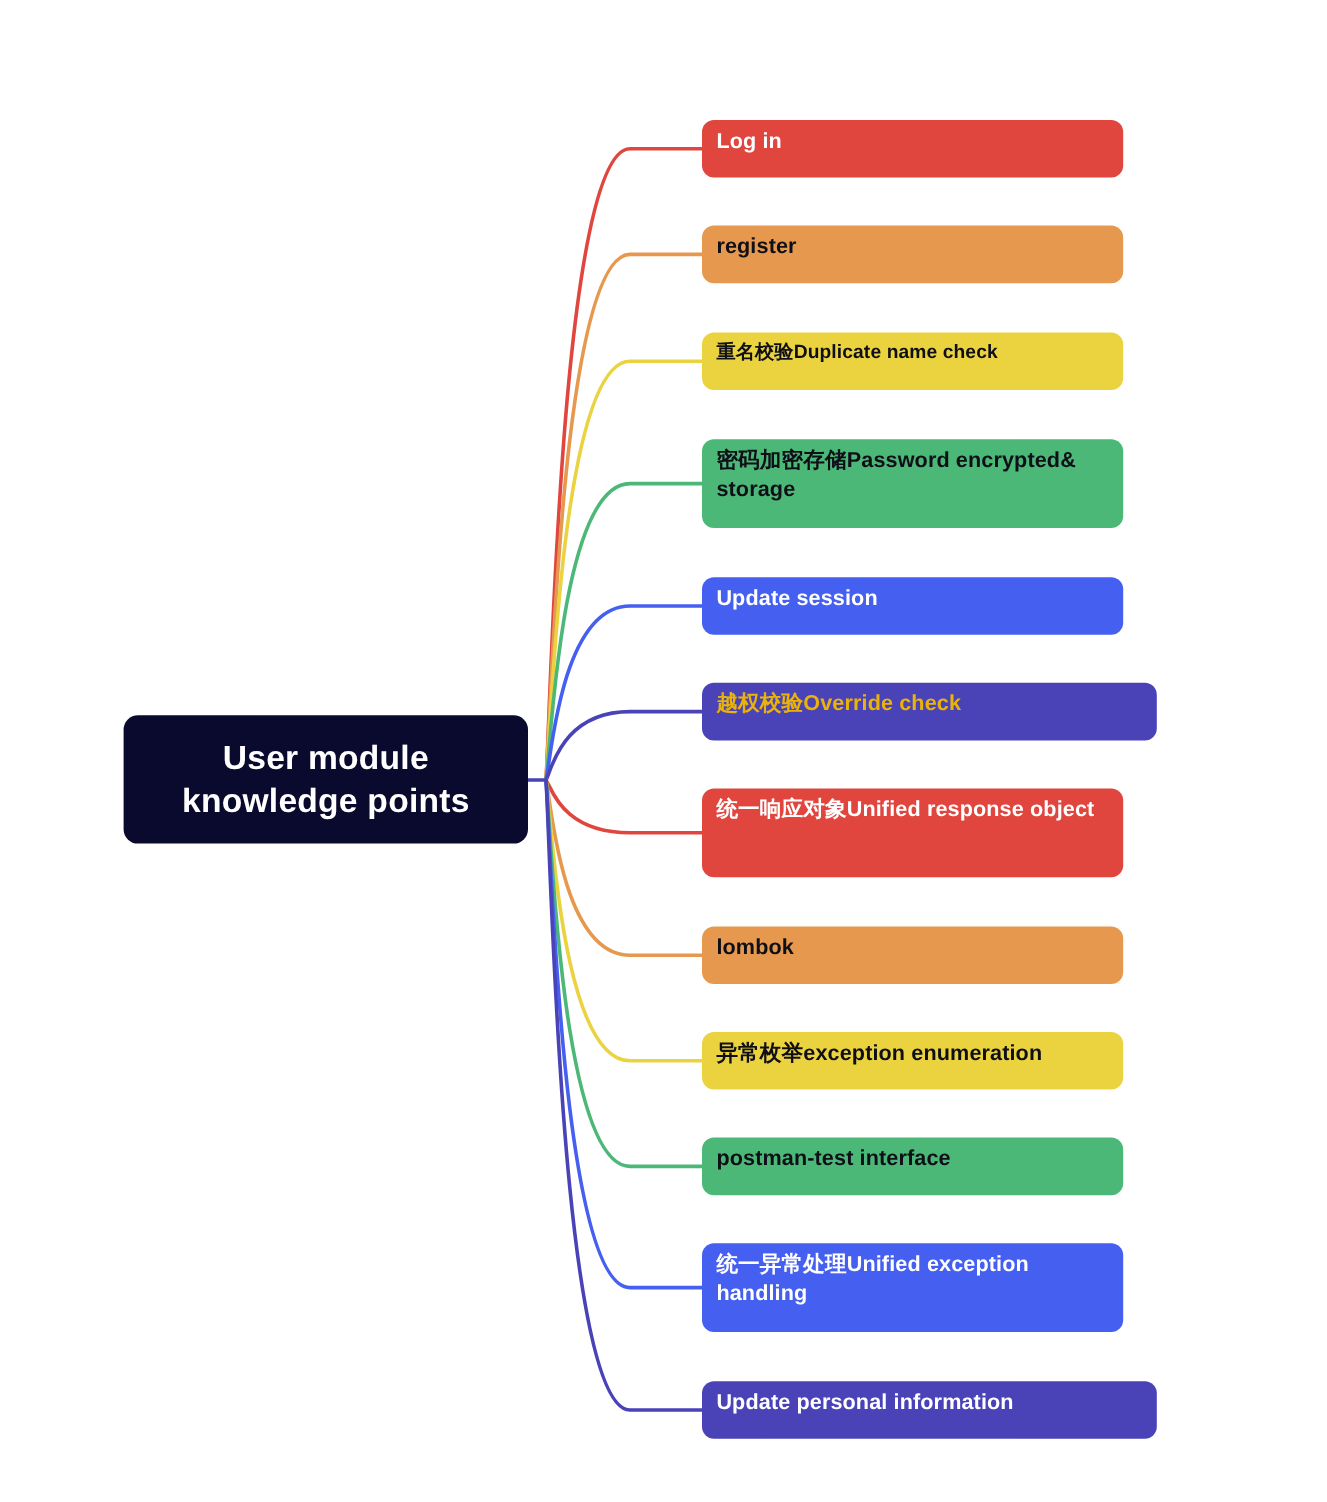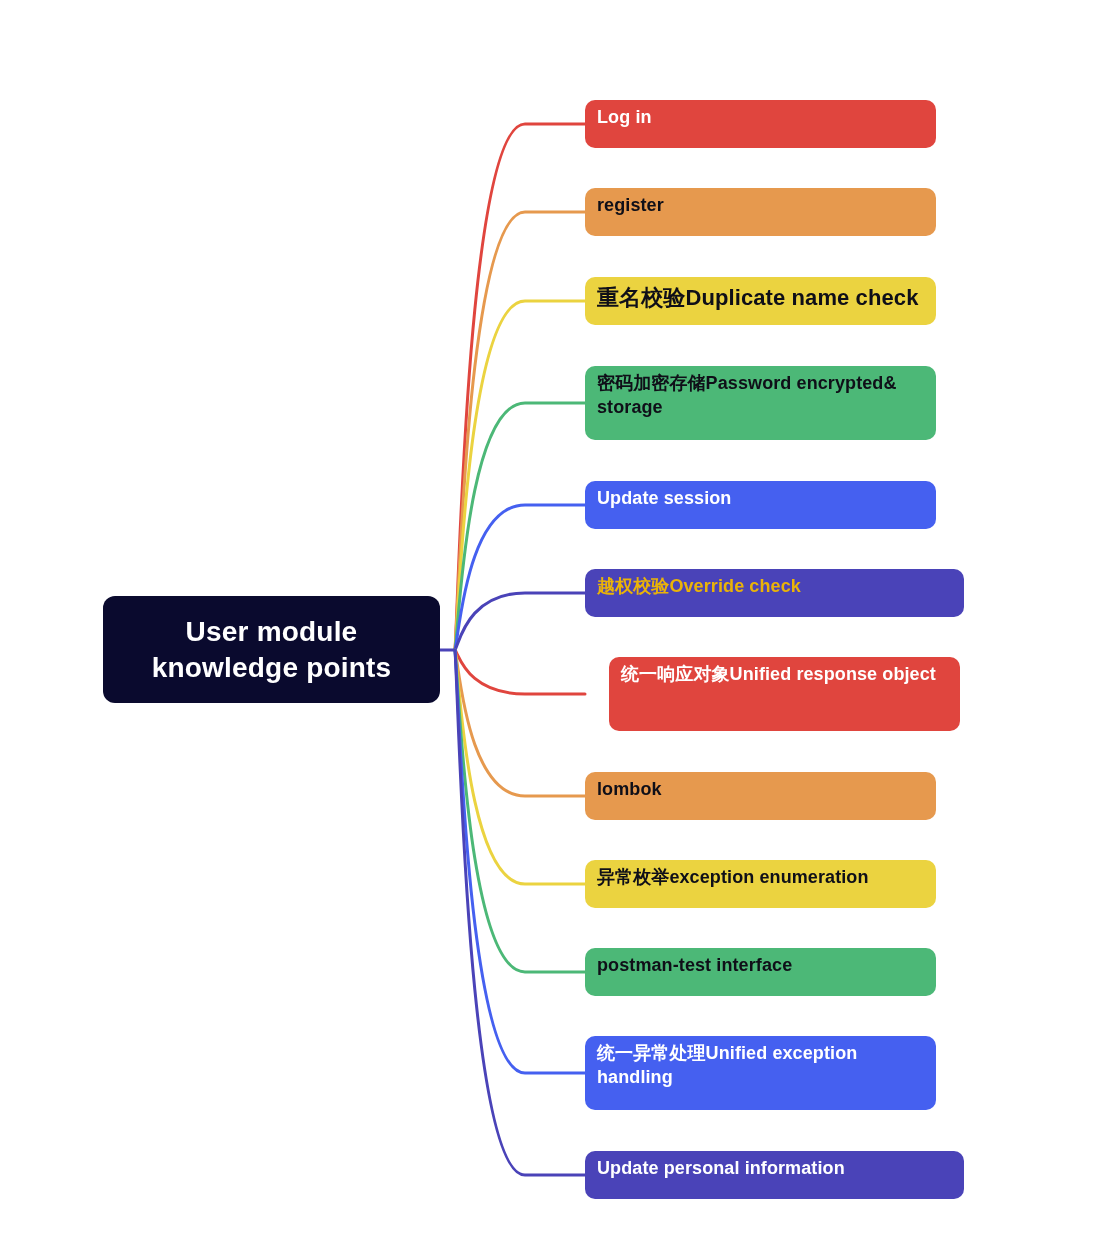--- a/index.html
+++ b/index.html
@@ -84,33 +84,33 @@
       <span>knowledge points</span>
     </span>
   </div>
 
 <div class="leaf-node" style="left: 585px; top: 100px; width: 351px; height: 48px; background: rgb(224, 69, 62); color: rgb(255, 255, 255); font-size: 18px;">
       <span class="leaf-label">Log in</span>
     </div>
     <div class="leaf-node" style="left: 585px; top: 188px; width: 351px; height: 48px; background: rgb(230, 153, 78); color: rgb(15, 15, 24); font-size: 18px;">
       <span class="leaf-label">register</span>
     </div>
-    <div class="leaf-node" style="left: 585px; top: 277px; width: 351px; height: 48px; background: rgb(235, 211, 64); color: rgb(15, 15, 24); font-size: 22px;">
+    <div class="leaf-node" style="left: 585px; top: 277px; width: 351px; height: 48px; background: rgb(235, 211, 64); color: rgb(15, 15, 24); font-size: 16px;">
       <span class="leaf-label">重名校验Duplicate name check</span>
     </div>
     <div class="leaf-node" style="left: 585px; top: 366px; width: 351px; height: 74px; background: rgb(76, 184, 119); color: rgb(15, 15, 24); font-size: 18px;">
       <span class="leaf-label">密码加密存储Password encrypted&amp; storage</span>
     </div>
     <div class="leaf-node" style="left: 585px; top: 481px; width: 351px; height: 48px; background: rgb(69, 96, 240); color: rgb(255, 255, 255); font-size: 18px;">
       <span class="leaf-label">Update session</span>
     </div>
     <div class="leaf-node" style="left: 585px; top: 569px; width: 379px; height: 48px; background: rgb(74, 67, 184); color: #eab308; font-size: 18px;">
       <span class="leaf-label">越权校验Override check</span>
     </div>
-    <div class="leaf-node" style="left: 585px; top: 657px; width: 351px; height: 74px; background: rgb(224, 69, 62); color: rgb(255, 255, 255); font-size: 18px; margin-left: 24px;">
+    <div class="leaf-node" style="left: 585px; top: 657px; width: 351px; height: 74px; background: rgb(224, 69, 62); color: rgb(255, 255, 255); font-size: 18px;">
       <span class="leaf-label">统一响应对象Unified response object</span>
     </div>
     <div class="leaf-node" style="left: 585px; top: 772px; width: 351px; height: 48px; background: rgb(230, 153, 78); color: rgb(15, 15, 24); font-size: 18px;">
       <span class="leaf-label">lombok</span>
     </div>
     <div class="leaf-node" style="left: 585px; top: 860px; width: 351px; height: 48px; background: rgb(235, 211, 64); color: rgb(15, 15, 24); font-size: 18px;">
       <span class="leaf-label">异常枚举exception enumeration</span>
     </div>
     <div class="leaf-node" style="left: 585px; top: 948px; width: 351px; height: 48px; background: rgb(76, 184, 119); color: rgb(15, 15, 24); font-size: 18px;">
       <span class="leaf-label">postman-test interface</span>

